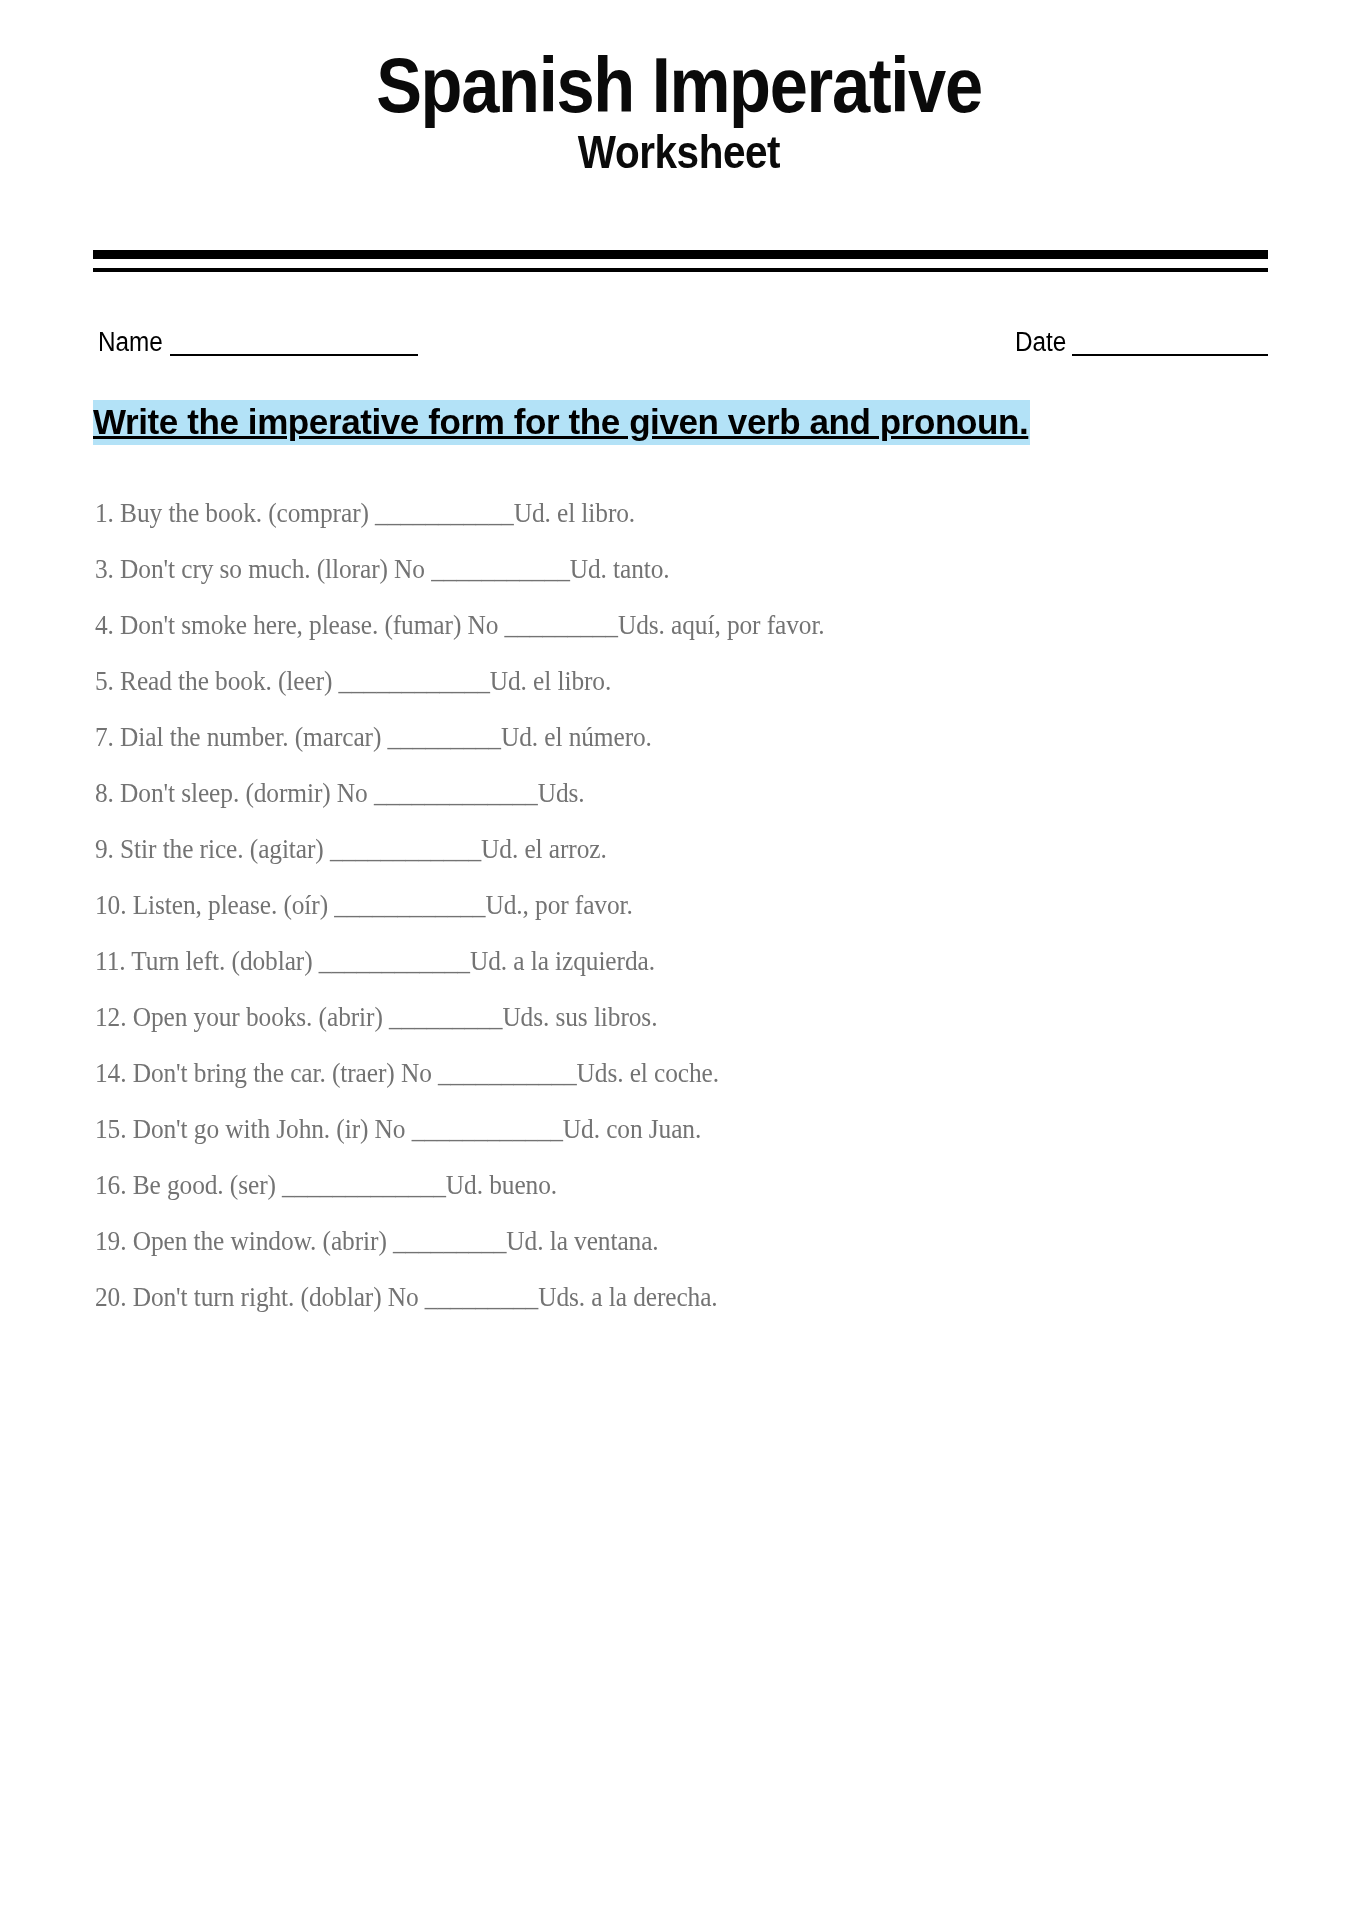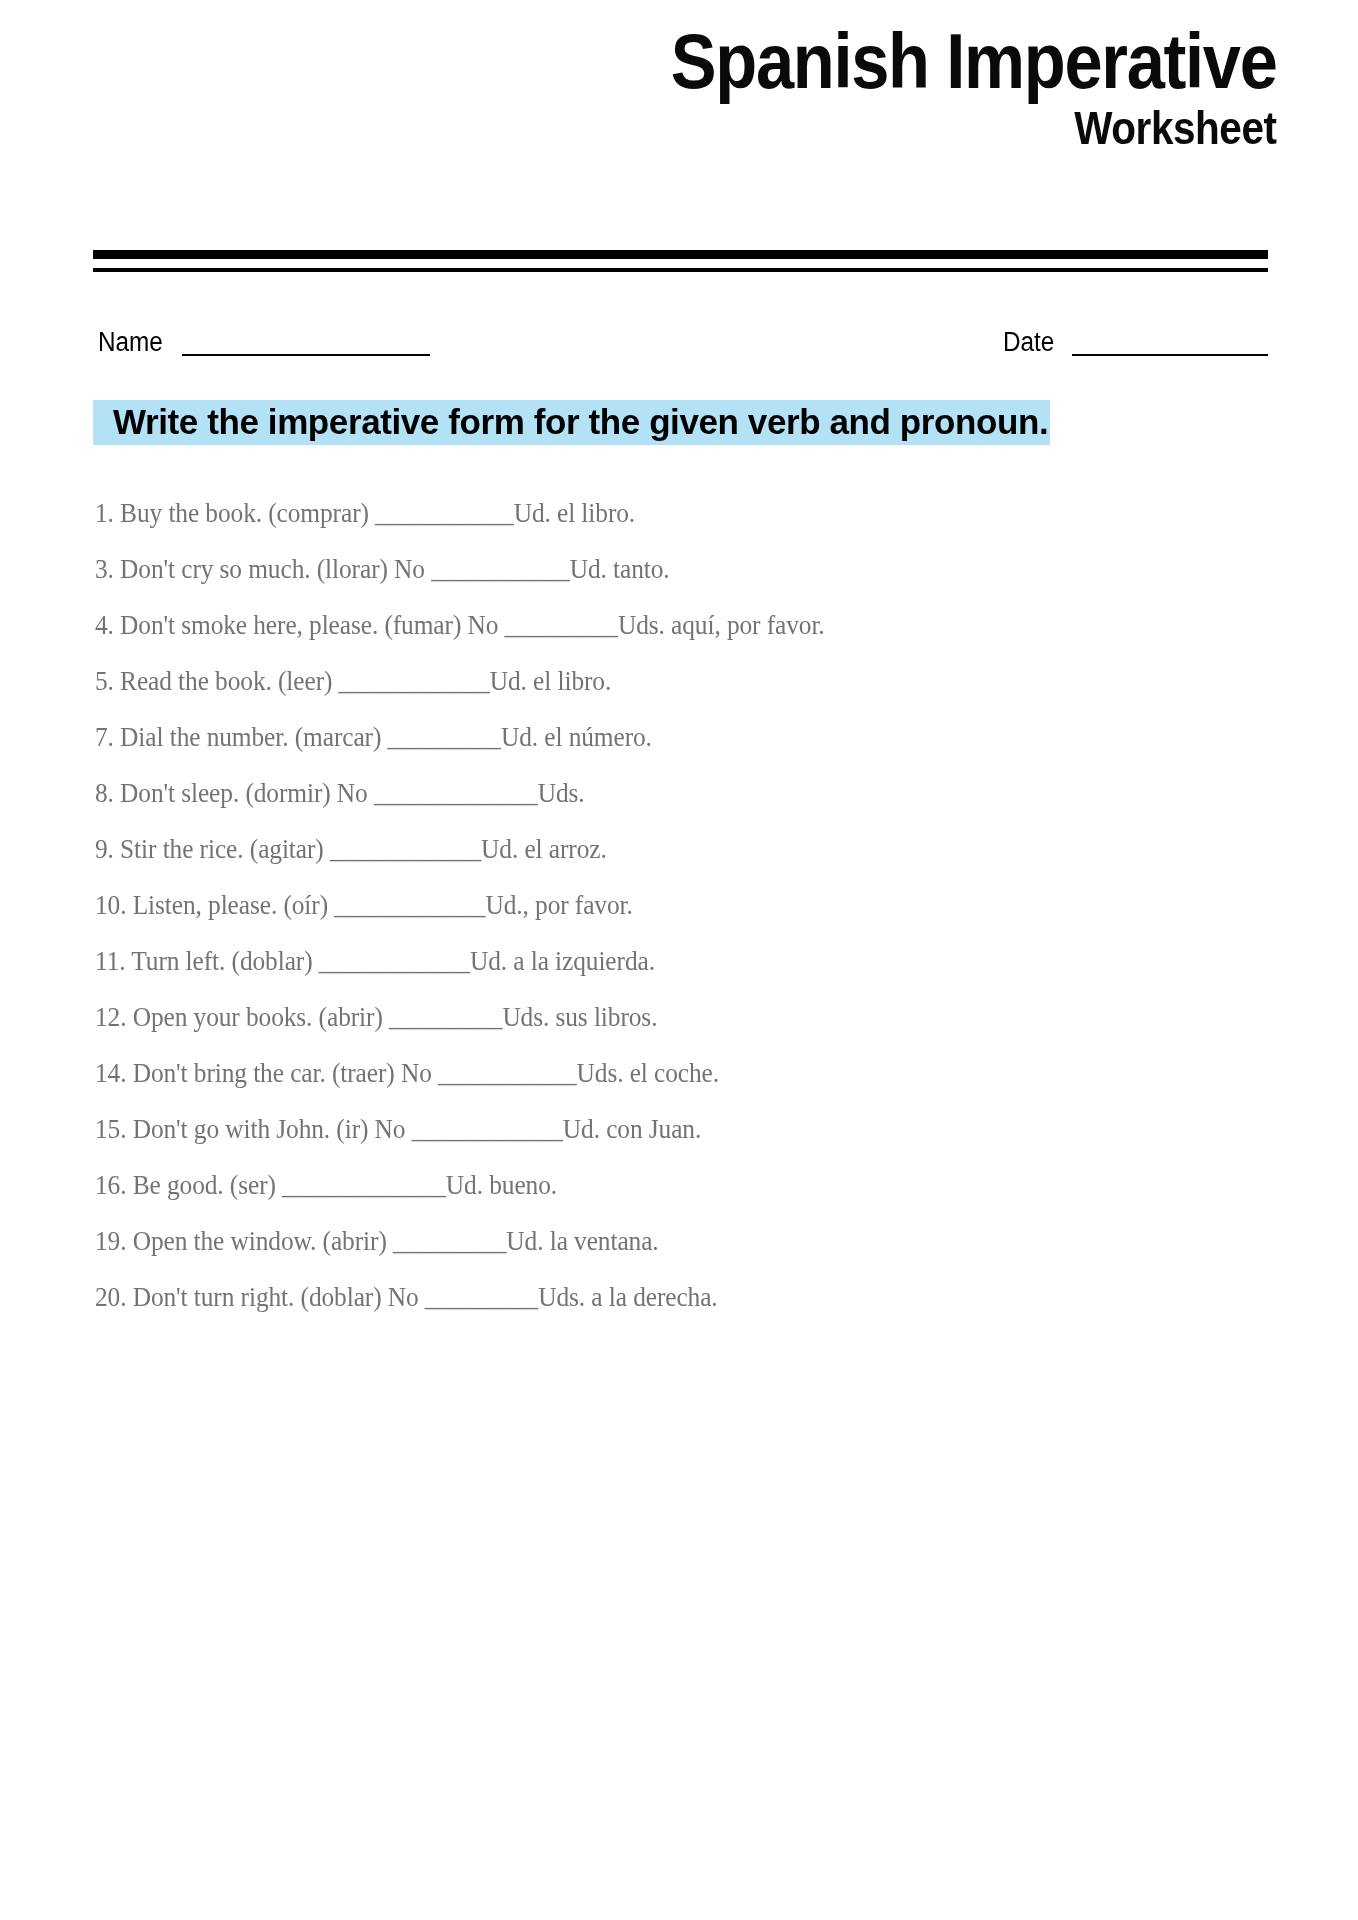--- a/index.html
+++ b/index.html
@@ -18,22 +18,22 @@
   }
 
   .page {
     position: absolute;
     inset: 0;
     background: #ffffff;
   }
 
   
   .title-block {
-    padding-top: 24px;
-    text-align: right;
+    padding-top: 48px;
+    text-align: center;
   }
   .worksheet-title {
     font-family: "Liberation Sans", sans-serif;
     font-weight: bold;
     font-size: 78px;
     line-height: 0.95;
     letter-spacing: -1.5px;
     transform: scaleX(0.88);
     transform-origin: center;
     margin: 0;
@@ -76,21 +76,20 @@
     left: 98px;
     right: 90px;
     top: 328px;
     display: flex;
     align-items: flex-end;
     justify-content: space-between;
   }
   .field {
     display: flex;
     align-items: flex-end;
-    gap: 12px;
   }
   .field-label {
     font-family: "Liberation Sans", sans-serif;
     font-size: 27px;
     font-weight: normal;
     letter-spacing: 0px;
     transform: scaleX(0.9);
     transform-origin: left bottom;
     white-space: nowrap;
     line-height: 1;
@@ -112,22 +111,23 @@
   .instruction {
     display: inline;
     font-family: "Liberation Sans", sans-serif;
     font-weight: bold;
     font-size: 35px;
     line-height: 1.35;
     letter-spacing: -0.4px;
     background: #b3e2f7;
     box-decoration-break: clone;
     -webkit-box-decoration-break: clone;
-    padding: 2px 2px 4px 20px;
+    padding: 2px 2px 4px 0;
     color: #000000;
+    text-decoration: underline;
   }
 
   
   .questions {
     position: absolute;
     left: 95px;
     top: 500px;
     right: 60px;
   }
   .question {

